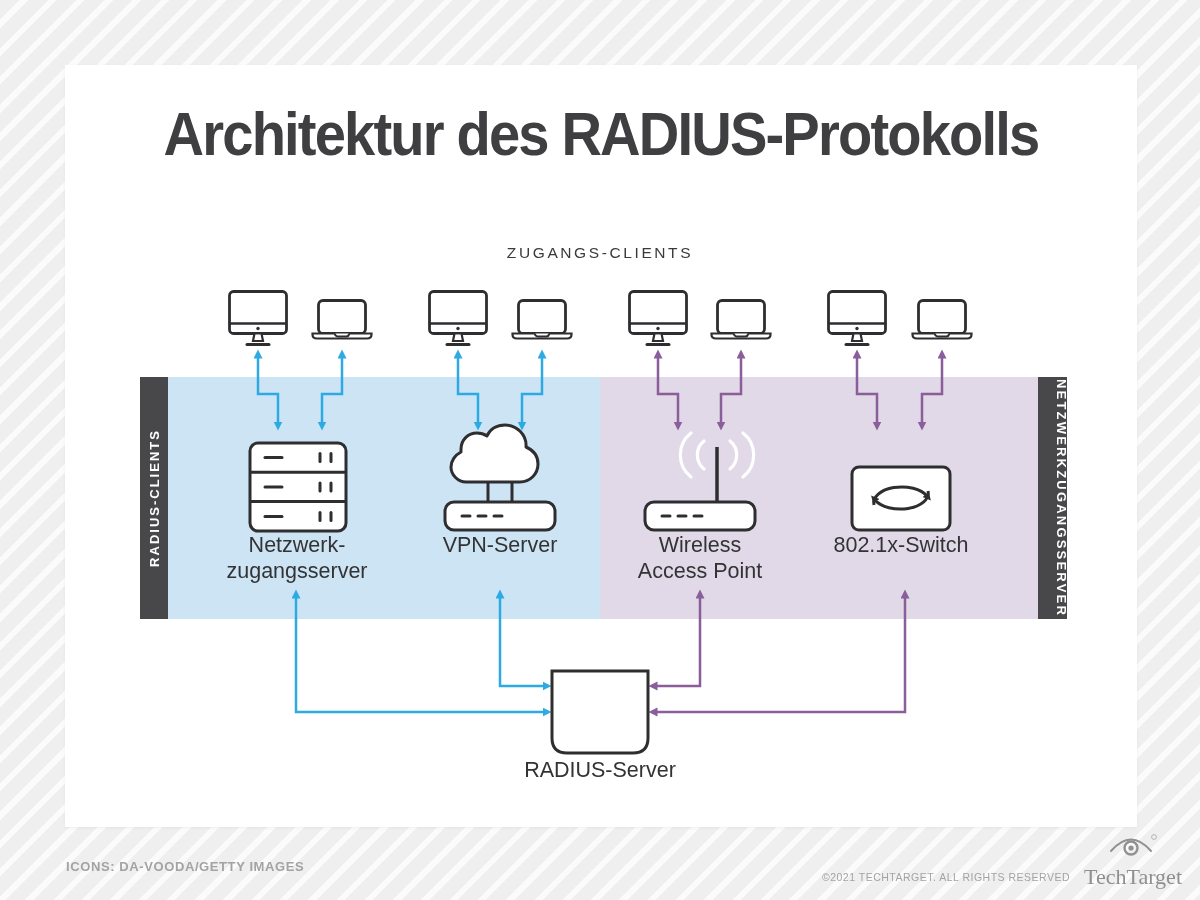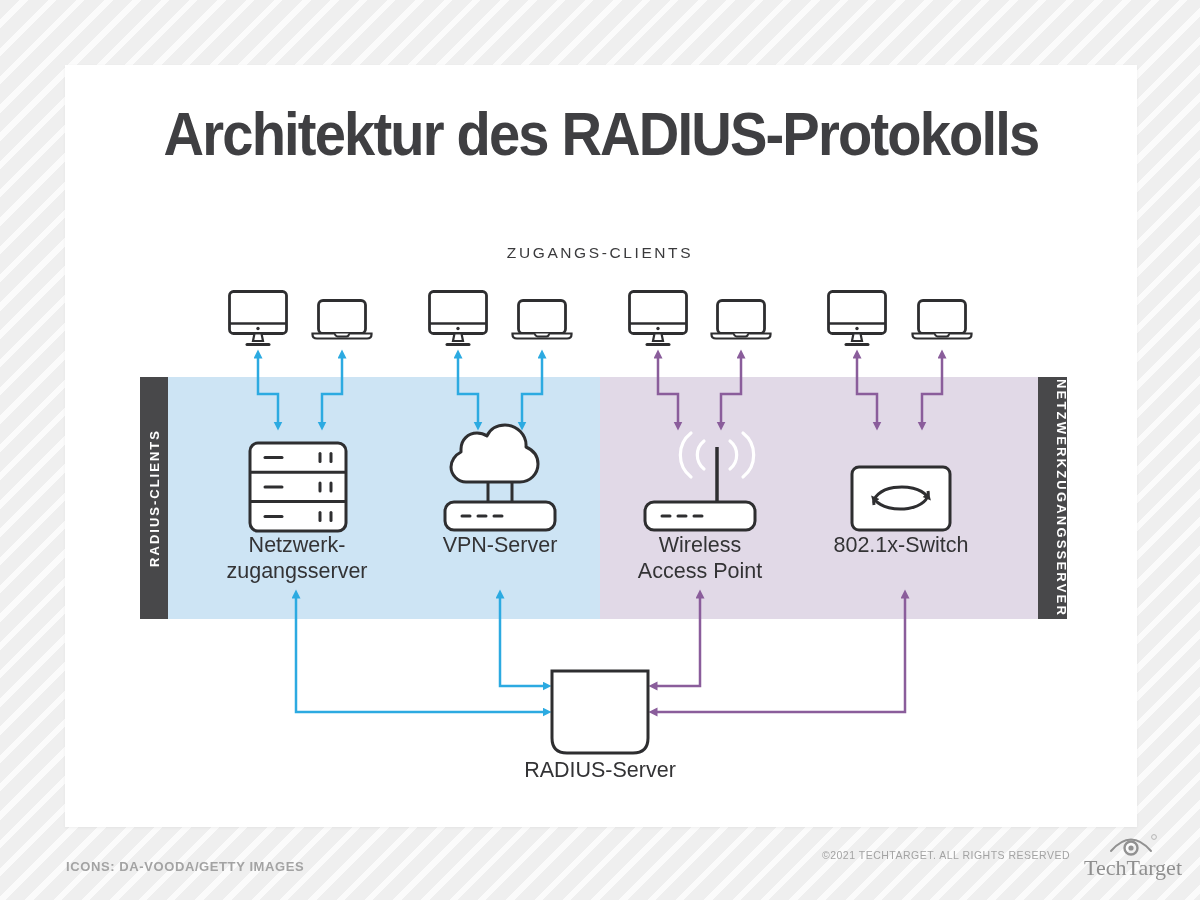--- a/index.html
+++ b/index.html
@@ -19,25 +19,25 @@
   }
   .diagram-svg{position:absolute;left:0;top:0;width:1200px;height:900px;}
   .footer-credits{
     position:absolute;left:66px;top:859px;
     font-size:13px;font-weight:700;letter-spacing:.6px;color:#a3a3a3;
   }
   .footer-right{
     position:absolute;right:18px;top:833px;display:flex;align-items:flex-end;gap:14px;
   }
   .footer-copyright{
-    font-size:10.5px;font-weight:400;letter-spacing:.5px;color:#a3a3a3;margin-bottom:18px;white-space:nowrap;
+    font-size:10.5px;font-weight:400;letter-spacing:.5px;color:#a3a3a3;margin-bottom:5px;white-space:nowrap;
   }
   .brand{display:flex;flex-direction:column;align-items:center;}
   .brand-word{
-    font-family:"Liberation Serif",serif;font-size:22px;color:#8f8f8f;line-height:1;margin-top:0;
+    font-family:"Liberation Serif",serif;font-size:22px;color:#8f8f8f;line-height:1;margin-top:9px;
   }
   text{font-family:"Liberation Sans",sans-serif;}
 </style>
 </head>
 <body>
 
 <div class="card">
   <div class="title">Architektur des RADIUS-Protokolls</div>
 </div>
 

